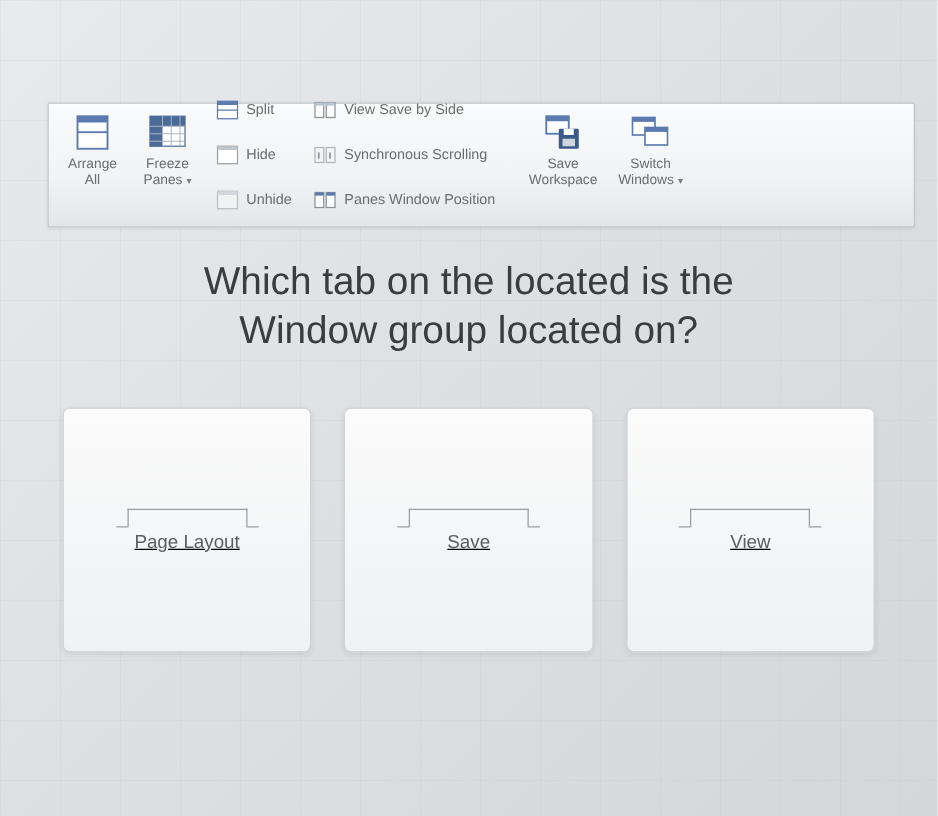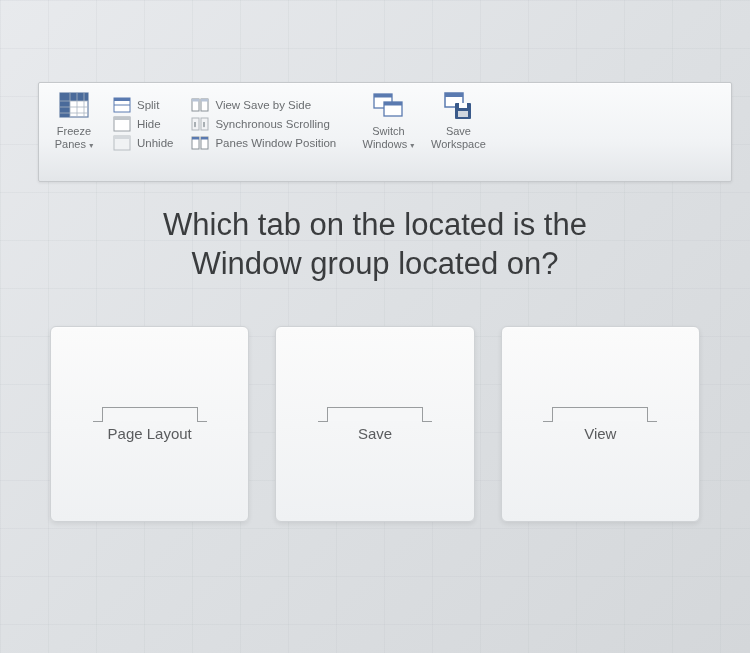--- a/index.html
+++ b/index.html
@@ -55,21 +55,21 @@
       border-radius: 2px;
       min-width: 58px;
     }
     .rbutton .ric { width: 36px; height: 34px; margin-bottom: 2px; }
     .rbutton .lbl { font-size: 11px; color: #6a6d70; text-align: center; line-height: 1.15; }
 
     .rcol {
       display: flex;
       flex-direction: column;
       justify-content: center;
-      gap: 1px;
+      gap: 18px;
       padding: 0 4px;
     }
     .ritem {
       display: flex;
       align-items: center;
       gap: 6px;
       padding: 1px 4px;
       cursor: pointer;
       border-radius: 2px;
     }
@@ -93,20 +93,21 @@
 
     
     .answers {
       position: absolute;
       top: 326px;
       left: 50px;
       right: 50px;
       display: flex;
       justify-content: space-between;
       gap: 26px;
+      text-decoration: underline;
     }
     .card {
       flex: 1;
       height: 196px;
       background: linear-gradient(to bottom, #fbfbfb 0%, #eff1f3 100%);
       border: 1px solid #cfd2d5;
       border-radius: 6px;
       box-shadow: 0 2px 5px rgba(0,0,0,0.08), inset 0 1px 0 rgba(255,255,255,0.5);
       display: flex;
       align-items: center;
@@ -142,20 +143,31 @@
       margin-top: 4px;
     }
   </style>
 </head>
 <body>
 
 <div class="ribbon">
   <div class="ribbon-row">
 
 
+    <div class="rbutton">
+      <span class="ric">
+        <svg viewBox="0 0 36 34">
+            <rect x="6" y="4" width="24" height="26" fill="#fff" stroke="#5a7ab0" stroke-width="1.5"></rect>
+            <rect x="6" y="4" width="24" height="5" fill="#5a7ab0"></rect>
+            <rect x="6" y="16" width="24" height="1.5" fill="#5a7ab0"></rect>
+          </svg>
+      </span>
+      <span class="lbl" style="white-space:pre-line">Arrange
+All</span>
+    </div>
 
     <div class="rbutton">
       <span class="ric">
         <svg viewBox="0 0 36 34">
             <rect x="4" y="4" width="28" height="24" fill="#fff" stroke="#6a83a8" stroke-width="1.2"></rect>
             <rect x="4" y="4" width="10" height="24" fill="#4a6a9a"></rect>
             <rect x="4" y="4" width="28" height="8" fill="#4a6a9a"></rect>
             <line x1="14" y1="4" x2="14" y2="28" stroke="#aab4c0" stroke-width="0.8"></line>
             <line x1="21" y1="4" x2="21" y2="28" stroke="#aab4c0" stroke-width="0.8"></line>
             <line x1="28" y1="4" x2="28" y2="28" stroke="#aab4c0" stroke-width="0.8"></line>
@@ -216,47 +228,47 @@
         <span class="sic"><svg viewBox="0 0 18 16">
               <rect x="1" y="2" width="7" height="12" fill="#fff" stroke="#8a9298"></rect>
               <rect x="10" y="2" width="7" height="12" fill="#fff" stroke="#8a9298"></rect>
               <rect x="1" y="2" width="7" height="2.5" fill="#5a7ab0"></rect>
               <rect x="10" y="2" width="7" height="2.5" fill="#5a7ab0"></rect>
             </svg></span>
         <span class="slbl">Panes Window Position</span>
       </div>
     </div>
 
-    <div class="rbutton" style="min-width:66px">
-      <span class="ric">
-        <svg viewBox="0 0 36 34">
-            <rect x="4" y="5" width="18" height="14" fill="#fff" stroke="#5a7ab0" stroke-width="1.3"></rect>
-            <rect x="4" y="5" width="18" height="3.5" fill="#5a7ab0"></rect>
-            <rect x="14" y="13" width="18" height="14" fill="#fff" stroke="#5a7ab0" stroke-width="1.3"></rect>
-            <rect x="14" y="13" width="18" height="3.5" fill="#5a7ab0"></rect>
-          </svg>
-      </span>
-      <span class="lbl" style="white-space:pre-line"><span>Switch
-Windows</span><span class="caret"> ▾</span></span>
-    </div>
-
     <div class="rbutton" style="min-width:70px">
       <span class="ric">
         <svg viewBox="0 0 36 34">
             <rect x="5" y="4" width="18" height="14" fill="#fff" stroke="#5a7ab0" stroke-width="1.5"></rect>
             <rect x="5" y="4" width="18" height="4" fill="#5a7ab0"></rect>
             <rect x="15" y="14" width="16" height="16" fill="#3a5a8a" rx="1"></rect>
             <rect x="19" y="14" width="8" height="5" fill="#fff"></rect>
             <rect x="18" y="22" width="10" height="6" fill="#d0d6de"></rect>
           </svg>
       </span>
       <span class="lbl" style="white-space:pre-line">Save
 Workspace</span>
     </div>
 
+    <div class="rbutton" style="min-width:66px">
+      <span class="ric">
+        <svg viewBox="0 0 36 34">
+            <rect x="4" y="5" width="18" height="14" fill="#fff" stroke="#5a7ab0" stroke-width="1.3"></rect>
+            <rect x="4" y="5" width="18" height="3.5" fill="#5a7ab0"></rect>
+            <rect x="14" y="13" width="18" height="14" fill="#fff" stroke="#5a7ab0" stroke-width="1.3"></rect>
+            <rect x="14" y="13" width="18" height="3.5" fill="#5a7ab0"></rect>
+          </svg>
+      </span>
+      <span class="lbl" style="white-space:pre-line"><span>Switch
+Windows</span><span class="caret"> ▾</span></span>
+    </div>
+
   </div>
 </div>
 
 <div class="question">
   <div>Which tab on the located is the</div>
   <div>Window group located on?</div>
 </div>
 
 <div class="answers">
   <div class="card">

